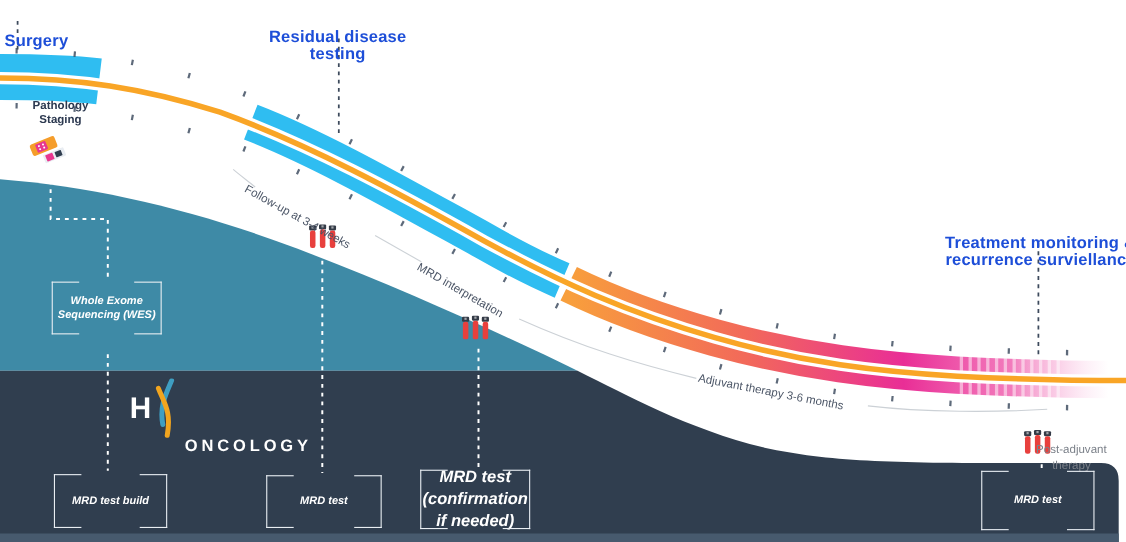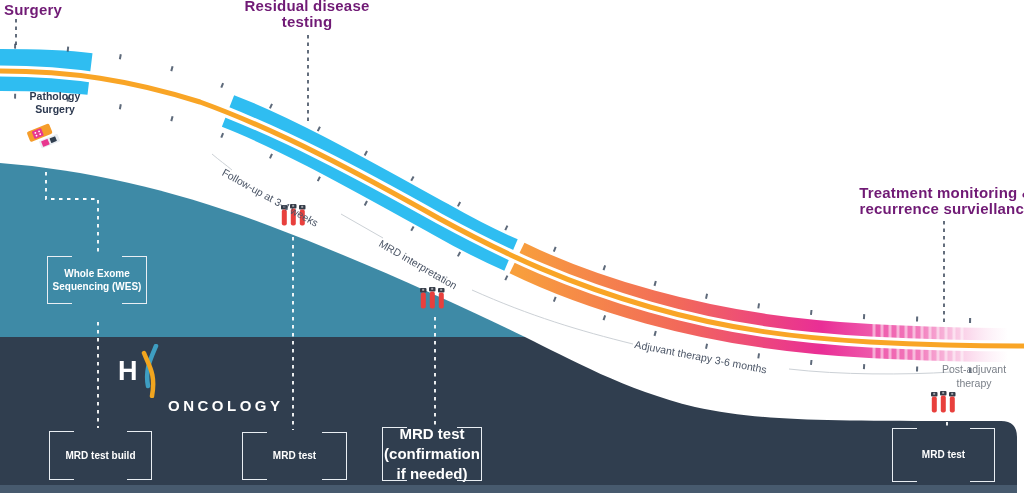--- a/index.html
+++ b/index.html
@@ -1,27 +1,27 @@
 <!DOCTYPE html>
 <html><head>
 <meta charset="utf-8">
 <style>
   html,body{margin:0;padding:0;background:#fff;}
   .canvas{position:relative;width:1024px;height:493px;overflow:hidden;background:#fff;
           font-family:"Liberation Sans",sans-serif;}
   .layer{position:absolute;left:0;top:0;}
   .abs{position:absolute;}
-  .stage-title{font-weight:700;font-size:15px;line-height:1.08;color:#701a75;letter-spacing:.2px;}
+  .stage-title{font-weight:700;font-size:15px;line-height:1.08;color:#1d4ed8;letter-spacing:.2px;margin-top:28px;}
   .center{text-align:center;}
   .pathology{font-weight:700;font-size:10.5px;line-height:1.25;color:#2c3950;}
   .curve-label{font-size:10.5px;color:#4b5566;white-space:nowrap;transform-origin:0 0;}
-  .muted-label{font-size:10.5px;line-height:1.3;color:#7b8089;}
+  .muted-label{font-size:10.5px;line-height:1.3;color:#7b8089;margin-top:40px;}
   .bbox{position:absolute;display:flex;align-items:center;justify-content:center;
         color:#fff;font-size:10px;font-weight:600;line-height:1.35;text-align:center;}
-  .bbox .txt{padding:0 4px;}
+  .bbox .txt{padding:0 4px;font-style:italic;}
   .br{position:absolute;top:0;bottom:0;width:24px;border:1.6px solid #e9eef3;}
   .br.l{left:0;border-right:none;}
   .br.r{right:0;border-left:none;}
   .bbox.small{font-size:15px;}
   .logo{position:absolute;left:118px;top:356px;color:#fff;}
   .logo-row{display:flex;align-items:flex-start;font-weight:700;font-size:27px;
             letter-spacing:1.5px;line-height:30px;}
   .logo-dna{margin:-12px -2px 0 -2px;}
   .logo-sub{font-weight:700;font-size:15px;letter-spacing:3.5px;margin:-1px 0 0 50px;}
 </style>
@@ -122,21 +122,21 @@
         <rect x="2" y="1" width="7" height="6" rx="0.5" fill="#E8368F"></rect>
         <rect x="11" y="1.5" width="6" height="5" rx="0.5" fill="#2F3E4F"></rect>
       </g>
     </g>
   </svg>
 
   <div class="abs stage-title" style="left:4px;top:2px;">Surgery</div>
   <div class="abs stage-title center" style="left:237px;top:-2px;width:140px;">Residual disease testing</div>
   <div class="abs stage-title center" style="left:853px;top:185px;width:186px;">Treatment monitoring &amp; recurrence surviellance</div>
 
-  <div class="abs pathology center" style="left:12px;top:90px;width:86px;">Pathology Surgery</div>
+  <div class="abs pathology center" style="left:12px;top:90px;width:86px;">Pathology Staging</div>
   <div class="abs curve-label" style="left:226px;top:166px;transform:rotate(29deg);">Follow-up at 3-4 weeks</div>
   <div class="abs curve-label" style="left:383px;top:237px;transform:rotate(30deg);">MRD interpretation</div>
   <div class="abs curve-label" style="left:636px;top:338px;transform:rotate(11deg);">Adjuvant therapy 3-6 months</div>
   <div class="abs muted-label center" style="left:925px;top:363px;width:98px;">Post-adjuvant therapy</div>
 
   <div class="bbox" style="left:47px;top:256px;width:100px;height:48px;">
     <span class="br l"></span>
     <span class="txt">Whole Exome Sequencing (WES)</span>
     <span class="br r"></span>
   </div>

